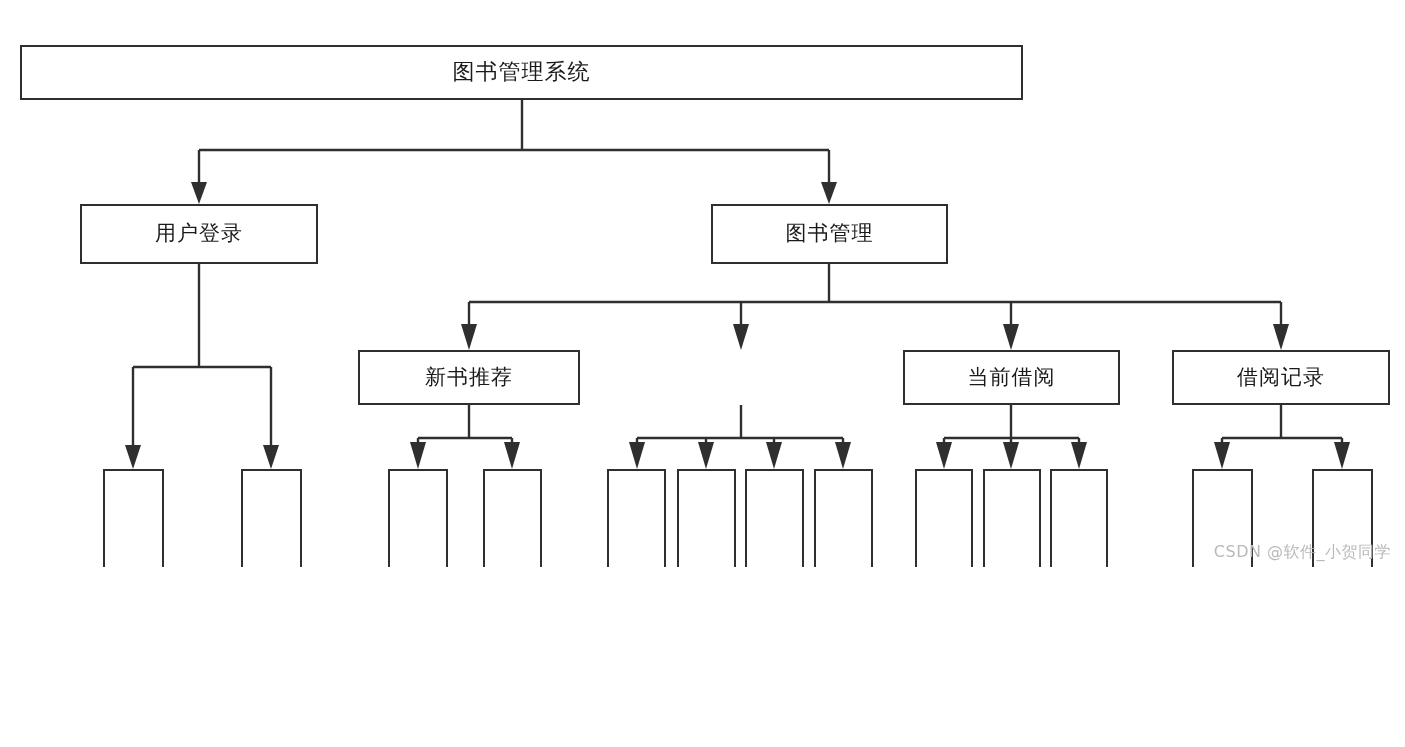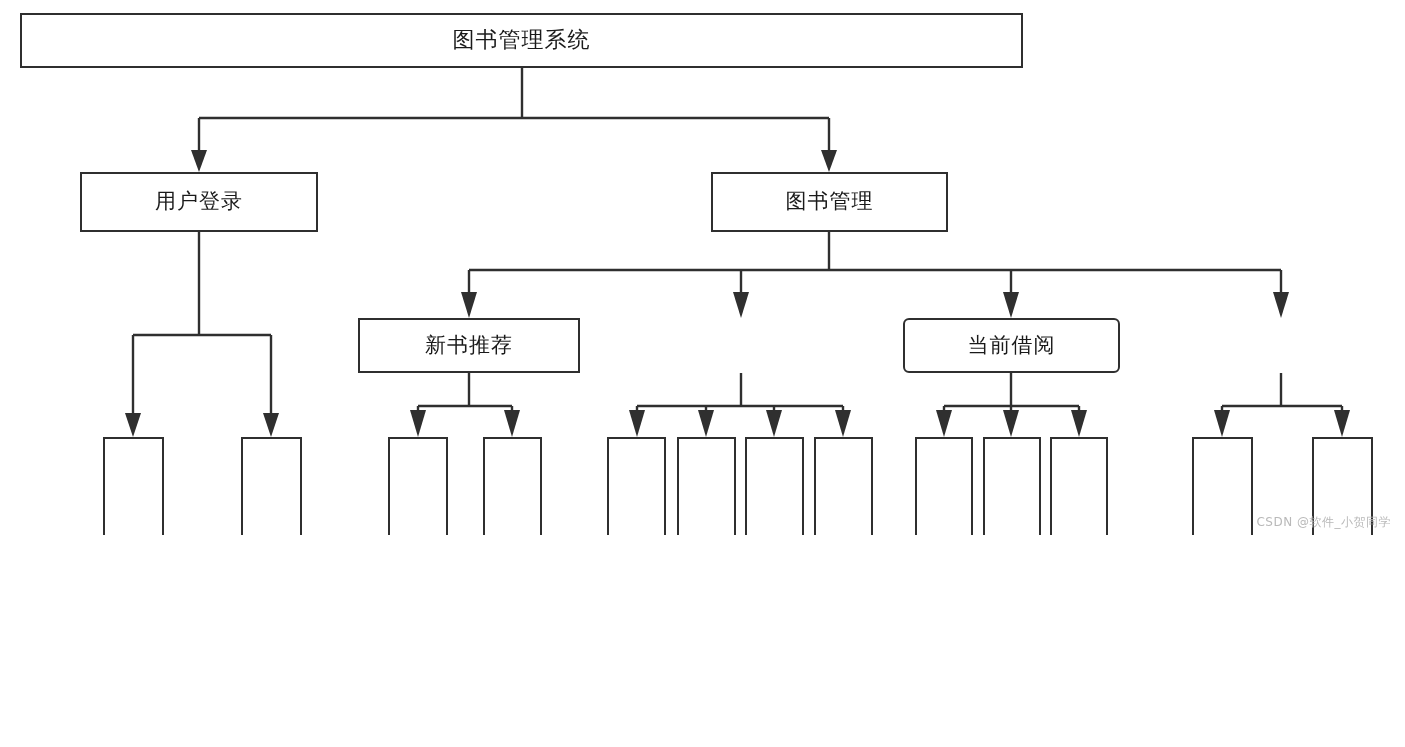--- a/index.html
+++ b/index.html
@@ -6,20 +6,21 @@
   body{
     font-family:"DejaVu Sans","Liberation Sans",sans-serif;
     -webkit-font-smoothing:antialiased;
   }
   #canvas{
     position:relative;
     width:1405px;
     height:535px;
     background:#ffffff;
     overflow:hidden;
+    margin-top:32px;
   }
   .node{
     position:absolute;
     box-sizing:border-box;
     background:#ffffff;
     border:2px solid #2f2f2f;
     display:flex;
     align-items:center;
     justify-content:center;
     color:#1a1a1a;
@@ -53,21 +54,21 @@
   .wire{
     stroke:#2f2f2f;
     stroke-width:2.4;
     fill:none;
   }
   .arrowhead{fill:#2f2f2f;}
   .watermark{
     position:absolute;
     right:14px;
     bottom:4px;
-    font-size:12px;
+    font-size:16px;
     color:#b9b9b9;
     letter-spacing:0.5px;
     white-space:nowrap;
   }
 </style>
 </head>
 <body>
 
 <div id="canvas">
 
@@ -135,22 +136,23 @@
 
   <div class="node horiz root" style="left:20px;top:13px;width:1003px;height:55px;">图书管理系统</div>
 
   <div class="node horiz" style="left:80px;top:172px;width:238px;height:60px;">用户登录</div>
 
   <div class="node horiz" style="left:358px;top:318px;width:222px;height:55px;">新书推荐</div>
 
   <div class="node horiz" style="left:711px;top:172px;width:237px;height:60px;">图书管理</div>
 
 
-  <div class="node horiz" style="left:903px;top:318px;width:217px;height:55px;border-radius:6px;">当前借阅</div>
+  <div class="node horiz" style="left:903px;top:318px;width:217px;height:55px;">当前借阅</div>
 
+  <div class="node horiz" style="left:1172px;top:318px;width:218px;height:55px;">借阅记录</div>
 
   <div class="node vert" style="left:103px;top:437px;width:61px;height:296px;">用户登录</div>
 
   <div class="node vert" style="left:241px;top:437px;width:61px;height:296px;">注销登录</div>
 
   <div class="node vert" style="left:388px;top:437px;width:60px;height:296px;">查询图书</div>
 
   <div class="node vert" style="left:483px;top:437px;width:59px;height:296px;">借阅图书</div>
 
   <div class="node vert" style="left:607px;top:437px;width:59px;height:296px;">查询图书</div>

